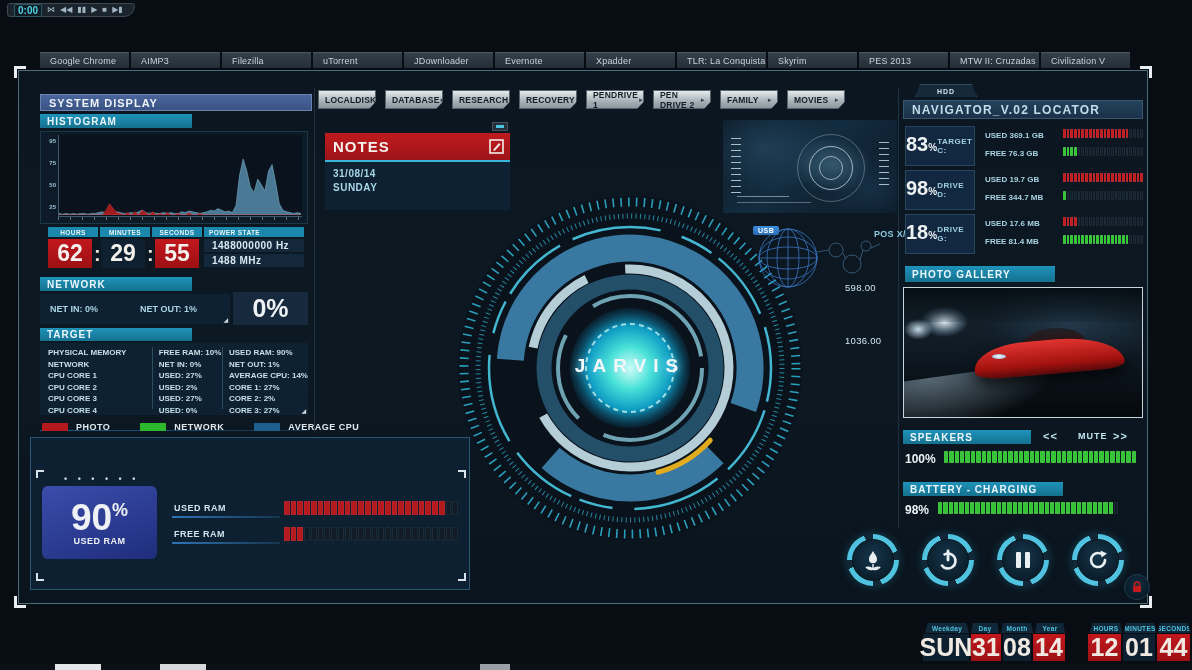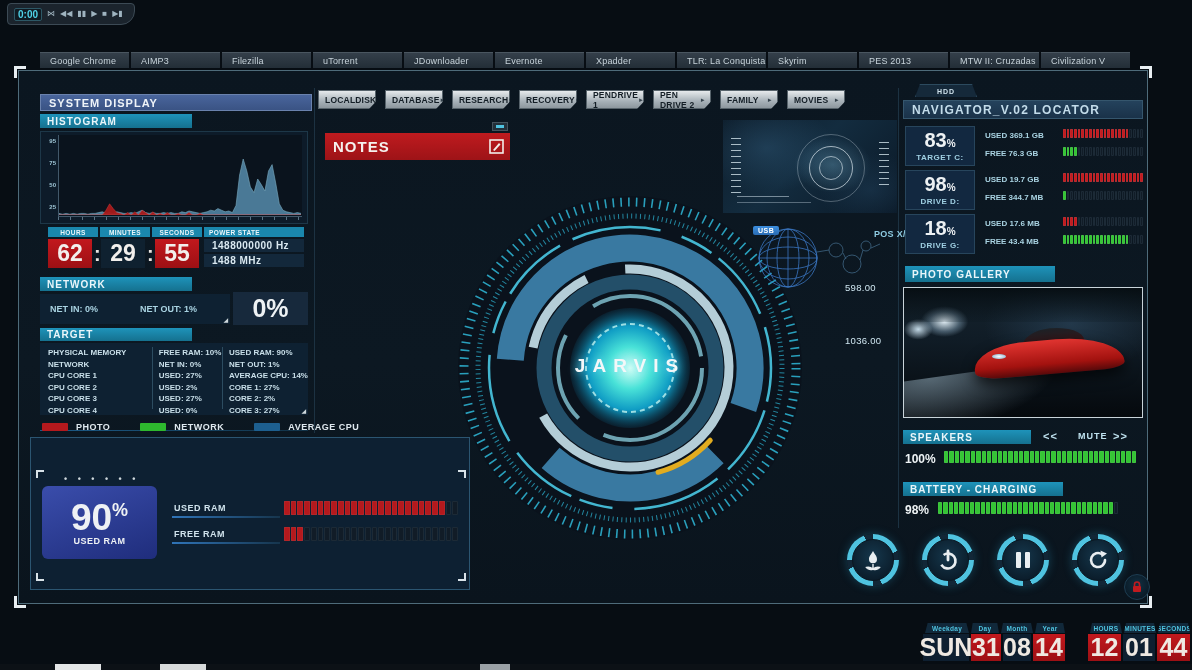--- a/index.html
+++ b/index.html
@@ -2,21 +2,21 @@
 <html><head>
 <meta charset="utf-8">
 <style>
   * { margin:0; padding:0; box-sizing:border-box; }
   html,body { width:1192px; height:670px; background:#070d13; overflow:hidden;
     font-family:"Liberation Sans", sans-serif; }
   .abs { position:absolute; }
   #stage { position:relative; width:1192px; height:670px; background:#070d13; }
 
   
-  .player { left:7px; top:3px; width:128px; height:22px; background:#1b242d;
+  .player { left:7px; top:3px; width:128px; height:14px; background:#1b242d;
     border:1px solid #3c4a55; border-radius:4px 4px 14px 4px; display:flex; align-items:center;
     padding:0 6px; gap:5px; }
   .player-time { color:#4fd2e8; font-size:10px; font-weight:bold; border:1px solid #2d5866;
     background:#101a22; padding:0 3px; border-radius:2px; }
   .p-ico { color:#9fb4c0; font-size:8px; line-height:1; cursor:pointer; }
 
   
   .taskbar { left:40px; top:52px; height:16px; display:flex; gap:2px; }
   .task-item { width:89px; height:16px; background:linear-gradient(#343f4a,#232e37);
     border-top:1px solid #4a5660; color:#c7d3da; font-size:9px; display:flex; align-items:center;
@@ -121,21 +121,21 @@
   .pos-val { color:#cfe6f0; font-weight:normal; font-size:9.5px; letter-spacing:.3px;margin-top:36px; }
   .usb-chip { background:linear-gradient(#3c8ede,#2a6cb4); color:#fff; font-size:7px; font-weight:bold;
     padding:1px 5px; border-radius:2px; letter-spacing:.5px; }
 
   
   .hdd-tab { background:#15293a; border:1px solid #2c4burgundy; border:1px solid #2c4a5e; border-bottom:none;
     color:#cfe2ec; font-size:7px; font-weight:bold; display:flex; align-items:center; justify-content:center;
     letter-spacing:1px; clip-path:polygon(8% 0, 92% 0, 100% 100%, 0 100%); cursor:pointer; }
   .nav-hdr { background:linear-gradient(#24425c,#1a3249); color:#c3dcea; font-weight:bold; font-size:12px;
     display:flex; align-items:center; padding-left:8px; letter-spacing:1.2px; border:1px solid #35566d; }
-  .drive-box { background:#122840; border:1px solid #27455c; display:flex; flex-direction:column;
+  .drive-box { background:#122840; border:1px solid #27455c; display:flex; flex-direction:row;
     align-items:center; justify-content:center; color:#edf1f3; }
   .drive-pct { font-size:20px; font-weight:bold; line-height:18px; }
   .drive-pct small { font-size:10px; }
   .drive-name { color:#9fcfe2; font-size:8px; font-weight:bold; letter-spacing:.5px; }
   .drive-lbl { color:#a9d3e2; font-size:8px; font-weight:bold; white-space:nowrap; }
 
   .photo { left:903px; top:287px; width:240px; height:131px; border:1px solid #c9d4da; overflow:hidden;
     background:
       radial-gradient(34px 22px at 17% 26%, rgba(235,248,255,.95), rgba(170,205,230,.35) 45%, transparent 70%),
       radial-gradient(22px 16px at 6% 32%, rgba(215,238,252,.9), transparent 65%),
@@ -413,20 +413,24 @@
   <div class="abs mini-ctl" style="left:492px; top:122px;">
       <i></i>
     </div>
   <div class="abs hdr-red" style="left:325px; top:133px; width:185px; height:27px; font-size:15px; padding:0 6px 0 8px; justify-content:space-between;">
     <span>NOTES</span>
     <svg width="15" height="15" viewBox="0 0 15 15">
       <rect x="1" y="1" width="13" height="13" fill="none" stroke="#f2eeea" stroke-width="1.6"></rect>
       <path d="M4 11 L10 4 L11.5 5.5 L5.5 12 Z" fill="#f2eeea"></path>
     </svg>
   </div>
+  <div class="abs notes-body" style="left:325px; top:160px; width:185px; height:50px;">
+    <div>31/08/14</div>
+    <div>SUNDAY</div>
+  </div>
 
   <div class="abs" style="left:455px; top:193px; width:350px; height:350px;">
     <svg width="350" height="350" viewBox="0 0 350 350">
       <defs>
         <radialGradient id="coreGlow" cx="50%" cy="50%" r="50%">
           <stop offset="0%" stop-color="#d8fff6"></stop>
           <stop offset="35%" stop-color="#49e2d8"></stop>
           <stop offset="70%" stop-color="#0f9cc4"></stop>
           <stop offset="100%" stop-color="#0b5a7a" stop-opacity="0.2"></stop>
         </radialGradient>
@@ -624,21 +628,21 @@
       <span style="background: rgb(17, 28, 39); box-shadow: rgb(28, 42, 54) 0px 0px 0px 1px inset;"></span>
       <span style="background: rgb(17, 28, 39); box-shadow: rgb(28, 42, 54) 0px 0px 0px 1px inset;"></span>
       <span style="background: rgb(17, 28, 39); box-shadow: rgb(28, 42, 54) 0px 0px 0px 1px inset;"></span>
       <span style="background: rgb(17, 28, 39); box-shadow: rgb(28, 42, 54) 0px 0px 0px 1px inset;"></span>
       <span style="background: rgb(17, 28, 39); box-shadow: rgb(28, 42, 54) 0px 0px 0px 1px inset;"></span>
       <span style="background: rgb(17, 28, 39); box-shadow: rgb(28, 42, 54) 0px 0px 0px 1px inset;"></span>
       <span style="background: rgb(17, 28, 39); box-shadow: rgb(28, 42, 54) 0px 0px 0px 1px inset;"></span>
       <span style="background: rgb(17, 28, 39); box-shadow: rgb(28, 42, 54) 0px 0px 0px 1px inset;"></span>
       <span style="background: rgb(17, 28, 39); box-shadow: rgb(28, 42, 54) 0px 0px 0px 1px inset;"></span>
     </div>
-  <span class="abs drive-lbl" style="left:985px; top:237px;">FREE  43.4 MB</span>
+  <span class="abs drive-lbl" style="left:985px; top:237px;">FREE  81.4 MB</span>
   <div class="abs segbar" style="left:1063px; top:235px; width:80px; height:9px;">
       <span style="background: rgb(53, 196, 53); box-shadow: rgba(255, 255, 255, 0.4) 0px 0px 1px inset;"></span>
       <span style="background: rgb(53, 196, 53); box-shadow: rgba(255, 255, 255, 0.4) 0px 0px 1px inset;"></span>
       <span style="background: rgb(53, 196, 53); box-shadow: rgba(255, 255, 255, 0.4) 0px 0px 1px inset;"></span>
       <span style="background: rgb(53, 196, 53); box-shadow: rgba(255, 255, 255, 0.4) 0px 0px 1px inset;"></span>
       <span style="background: rgb(53, 196, 53); box-shadow: rgba(255, 255, 255, 0.4) 0px 0px 1px inset;"></span>
       <span style="background: rgb(53, 196, 53); box-shadow: rgba(255, 255, 255, 0.4) 0px 0px 1px inset;"></span>
       <span style="background: rgb(53, 196, 53); box-shadow: rgba(255, 255, 255, 0.4) 0px 0px 1px inset;"></span>
       <span style="background: rgb(53, 196, 53); box-shadow: rgba(255, 255, 255, 0.4) 0px 0px 1px inset;"></span>
       <span style="background: rgb(53, 196, 53); box-shadow: rgba(255, 255, 255, 0.4) 0px 0px 1px inset;"></span>

